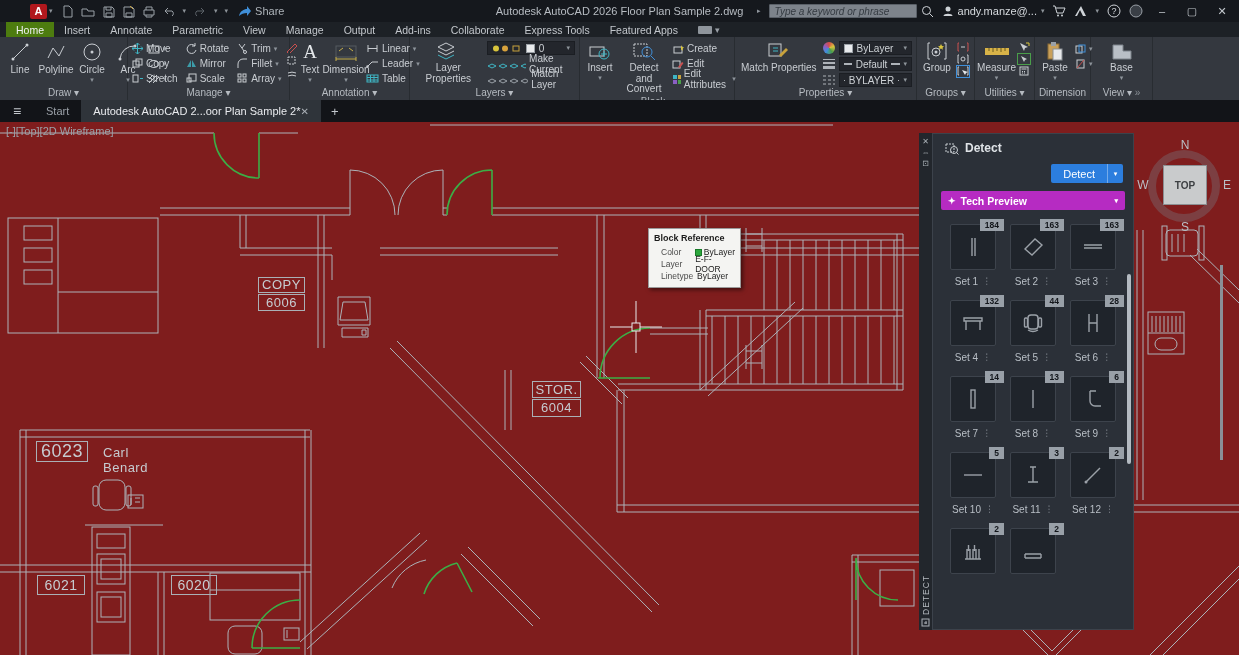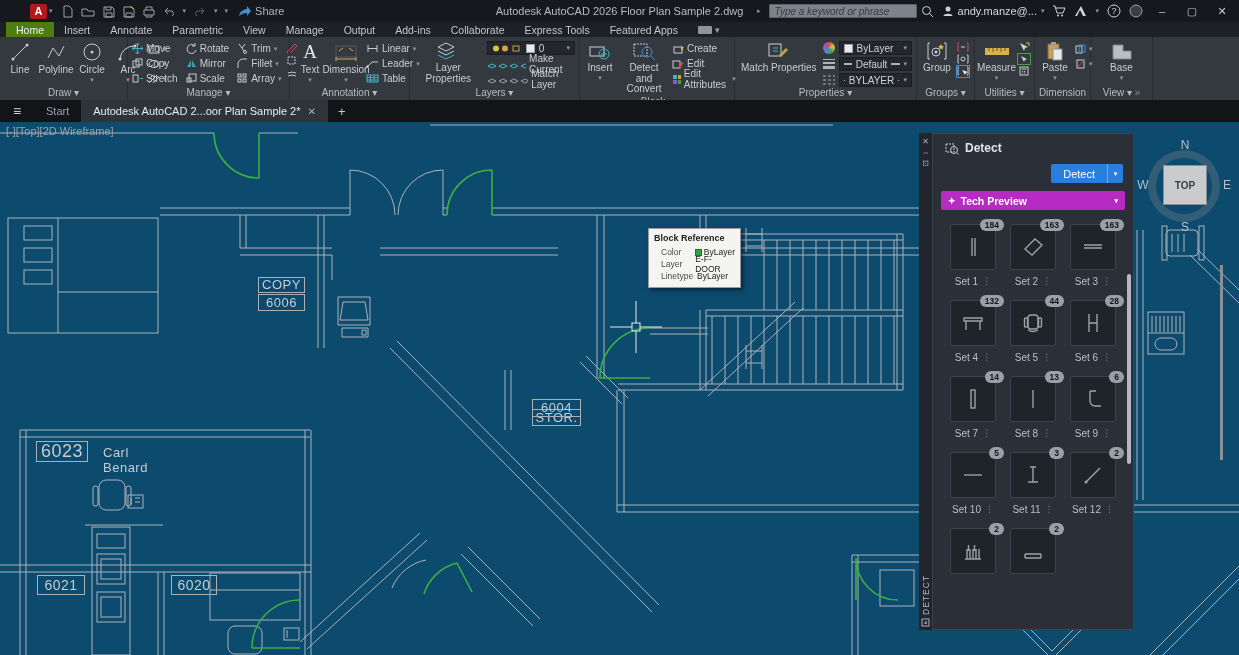--- a/index.html
+++ b/index.html
@@ -48,26 +48,26 @@
   .dd .flex1 { flex:1; }
   .swatch-w { width:9px; height:9px; background:#e8eaec; border:1px solid #9aa0a6; }
   .lw-line { flex:1; height:2px; background:#aeb3b9; }
   .lt-line { flex:1; height:1px; background:#aeb3b9; }
 
   
   #filetabs { position:absolute; left:0; top:100px; width:1239px; height:22px; background:#121418;
     display:flex; align-items:stretch; }
   #hamburger { width:34px; display:flex; align-items:center; justify-content:center; color:#c3c8cd; font-size:14px; }
   .ftab { display:flex; align-items:center; padding:0 12px; font-size:11px; color:#9aa0a7; }
-  .ftab.active { background:#2f343a; color:#e9ebee; gap:7px; }
+  .ftab.active { background:#2f343a; color:#e9ebee; }
   .ftab .x { color:#aab0b6; font-size:10px; }
   #newtab { display:flex; align-items:center; padding:0 10px; color:#c3c8cd; font-size:13px; }
 
   
-  #canvas { position:absolute; left:0; top:122px; width:1239px; height:533px; background:#0c4a6e;padding-left:48px; }
+  #canvas { position:absolute; left:0; top:122px; width:1239px; height:533px; background:#7f1d1d;padding-left:48px; }
   #viewport-label { position:absolute; left:6px; top:3px; color:#9ba1a8; font-size:11px; z-index:5; }
   .plan-label { position:absolute; color:#c6cbd0; text-align:center; z-index:4; letter-spacing:0.5px; }
   .plan-label.boxed { border:1px solid #aab0b6; }
 
   
   #viewcube { position:absolute; left:1146px; top:18px; width:78px; height:98px; z-index:6; }
   #vc-ring { position:absolute; left:2px; top:10px; width:72px; height:72px; border-radius:50%;
     border:8px solid rgba(120,128,138,0.35); }
   .vc-letter { position:absolute; color:#b9bfc6; font-size:12px; width:14px; text-align:center; }
   #vc-top { position:absolute; left:17px; top:25px; width:44px; height:40px; background:#c9cbcc;
@@ -109,21 +109,21 @@
   #tech-head .spark { font-size:9px; }
   #tech-head .dd-arrow { margin-left:auto; font-size:7px; }
   #tech-body { background:linear-gradient(160deg,#7c329b 0%,#6e2f91 0%,#4a3570 100%);
     color:#e9e4f0; font-size:9.5px; line-height:1.35; padding:6px 8px 8px; }
   #tech-body a { color:#7fb3ff; text-decoration:none; }
   #sets-grid { display:grid; grid-template-columns:repeat(3,1fr); padding:14px 10px 0; row-gap:13px; }
   .set-cell { display:flex; flex-direction:column; align-items:center; }
   .set-card { position:relative; width:46px; height:46px; background:#1f242b; border:1px solid #3d434c;
     border-radius:2px; display:flex; align-items:center; justify-content:center; }
   .set-badge { position:absolute; top:-6px; right:-9px; background:#99a0a8; color:#13161b;
-    font-size:8.5px; font-weight:bold; border-radius:6px; padding:1px 5px; line-height:10px; }
+    font-size:8.5px; font-weight:bold; border-radius:0; padding:1px 5px; line-height:10px; }
   .set-labelrow { margin-top:5px; display:flex; align-items:center; gap:4px;
     font-size:10px; color:#b9bfc6; height:12px; }
   .set-kebab { color:#8a9098; font-size:9px; }
   #dp-scroll { position:absolute; right:2px; top:140px; width:4px; height:190px; background:#b4bac1; border-radius:2px; }
 </style>
 </head>
 <body>
 
 <div id="titlebar">
   <div class="logo">A</div>
@@ -761,21 +761,21 @@
 
     <g stroke="#e8eaec" stroke-width="1" fill="none">
       <path d="M610 205H632 M640 205H662 M636 179V201 M636 209V231"></path>
       <rect x="632" y="201" width="8" height="8"></rect>
     </g>
   </svg>
 
   <div id="plan-labels">
       <div class="plan-label boxed" style="left: 258px; top: 155px; width: 47px; height: 16px; font-size: 13px; line-height: 14px; text-align: center;">COPY</div>
       <div class="plan-label boxed" style="left: 258px; top: 172px; width: 47px; height: 17px; font-size: 13px; line-height: 15px; text-align: center;">6006</div>
-      <div class="plan-label boxed" style="left: 532px; top: 259px; width: 49px; height: 17px; font-size: 13px; line-height: 15px; text-align: center; margin-top: 28px;">STOR.</div>
+      <div class="plan-label boxed" style="left: 532px; top: 259px; width: 49px; height: 17px; font-size: 13px; line-height: 15px; text-align: center;">STOR.</div>
       <div class="plan-label boxed" style="left: 532px; top: 277px; width: 49px; height: 18px; font-size: 13px; line-height: 16px; text-align: center;">6004</div>
       <div class="plan-label boxed" style="left: 36px; top: 319px; width: 52px; height: 21px; font-size: 18px; line-height: 19px; text-align: center;">6023</div>
       <div class="plan-label" style="left: 103px; top: 324px; width: 62px; height: 15px; font-size: 13px; line-height: 13px; text-align: left;">Carl</div>
       <div class="plan-label" style="left: 103px; top: 339px; width: 62px; height: 15px; font-size: 13px; line-height: 13px; text-align: left;">Benard</div>
       <div class="plan-label boxed" style="left: 37px; top: 453px; width: 48px; height: 20px; font-size: 14px; line-height: 18px; text-align: center;">6021</div>
       <div class="plan-label boxed" style="left: 171px; top: 453px; width: 46px; height: 20px; font-size: 14px; line-height: 18px; text-align: center;">6020</div>
     </div>
 
   <div id="viewcube">
     <div id="vc-ring"></div>

